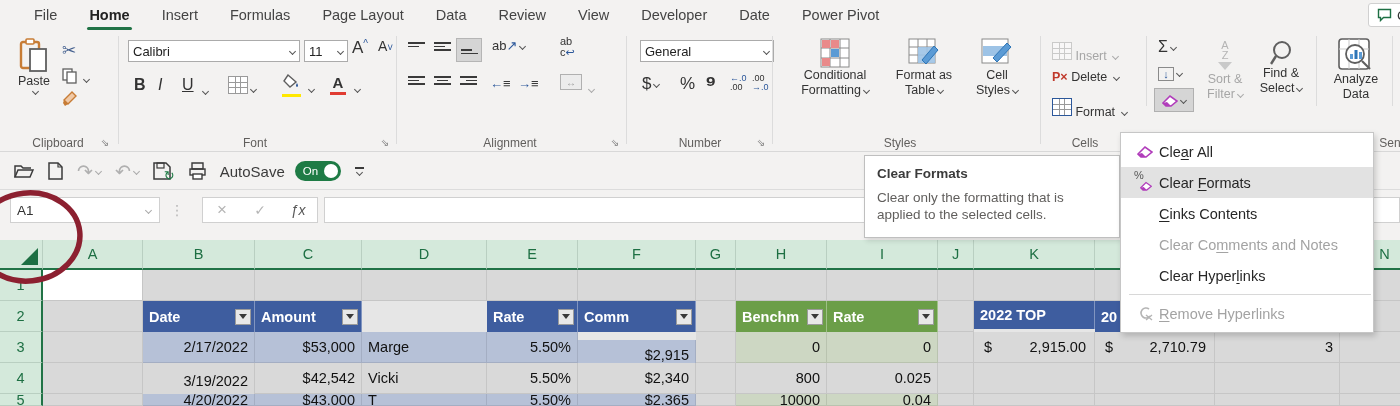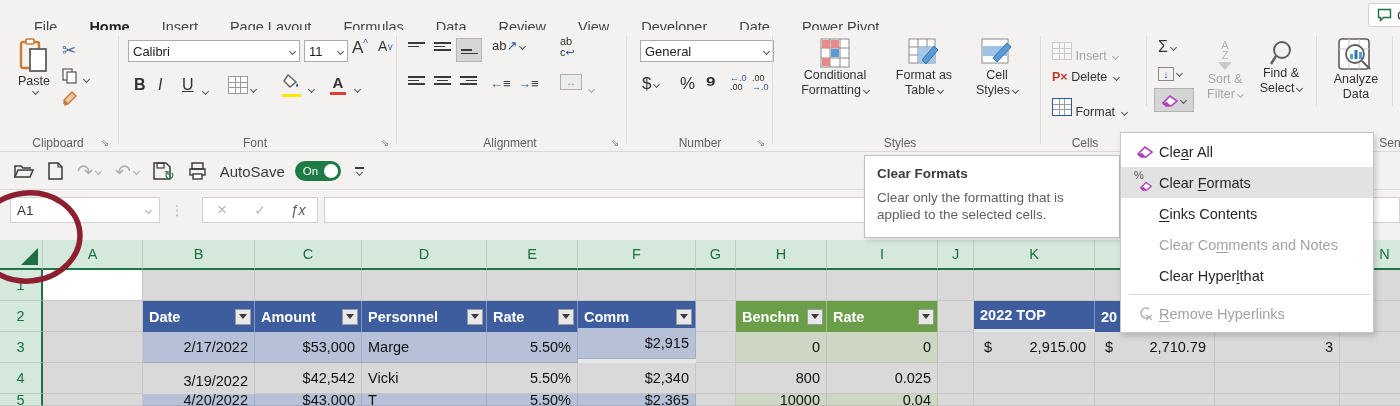--- a/index.html
+++ b/index.html
@@ -1,21 +1,21 @@
 <!DOCTYPE html>
 <html><head>
 <meta charset="utf-8">
 <style>
   * { margin:0; padding:0; box-sizing:border-box; }
   html,body { width:1400px; height:406px; overflow:hidden; }
   body { font-family:"Liberation Sans", sans-serif; background:#f3f2f1; position:relative; color:#444; }
   .abs { position:absolute; }
 
   
-  #tabbar { position:absolute; left:0; top:0; width:1183px; height:30px; background:#f3f2f1; display:flex; align-items:center;margin-top:12px; }
+  #tabbar { position:absolute; left:0; top:0; width:1183px; height:30px; background:#f3f2f1; display:flex; align-items:center; }
   .tab { font-size:14.5px; color:#444; padding:0 16px; height:30px; display:flex; align-items:center; position:relative; cursor:default; }
   .tab.active { font-weight:bold; color:#222; }
   .tab.active:after { content:""; position:absolute; left:14px; right:14px; bottom:0; height:3px; background:#217346; border-radius:2px; }
   #comment-btn { position:absolute; left:1368px; top:3px; height:24px; width:110px; border:1px solid #d0d0d0; border-radius:3px; background:#fff; display:flex; align-items:center; gap:5px; padding:0 8px; font-size:13.5px; color:#333; }
 
   
   #ribbon { position:absolute; left:0; top:30px; width:1400px; height:122px; background:#f3f2f1; border-bottom:1px solid #d8d8d8; }
   .vsep { position:absolute; top:6px; height:108px; width:1px; background:#dcdcdc; }
   .grplabel { position:absolute; top:106px; font-size:12px; color:#605e5c; text-align:center; }
   .launcher { position:absolute; top:106px; width:14px; height:14px; font-size:10px; color:#7a7a7a; text-align:center; line-height:14px; border-left:0; }
@@ -85,22 +85,22 @@
   
   #circle-svg { position:absolute; left:0; top:0; z-index:50; pointer-events:none; }
 </style>
 </head>
 <body>
 
 <div id="tabbar">
     <div class="tab" style="margin-left: 18px;">File</div>
     <div class="tab active">Home</div>
     <div class="tab">Insert</div>
+    <div class="tab">Formulas</div>
     <div class="tab">Page Layout</div>
-    <div class="tab">Formulas</div>
     <div class="tab">Data</div>
     <div class="tab">Review</div>
     <div class="tab">View</div>
     <div class="tab">Developer</div>
     <div class="tab">Date</div>
     <div class="tab">Power Pivot</div>
   </div>
 <div id="comment-btn">
   <svg width="15" height="14" viewBox="0 0 15 14">
       <path d="M1.5 1.5 h12 v8 h-7 l-3 3 v-3 h-2 z" fill="none" stroke="#1d6f43" stroke-width="1.4"></path>
@@ -419,26 +419,20 @@
       <span class="fbtn">
         <span class="ftri"></span>
       </span>
     </div>
     <div class="gcell bluehdr all" style="left: 255px; top: 61px; width: 107px; height: 31px; padding-right: 22px;">
       <span>Amount</span>
       <span class="fbtn">
         <span class="ftri"></span>
       </span>
     </div>
-    <div class="gcell bluehdr all" style="left: 362px; top: 61px; width: 125px; height: 31px; padding-right: 22px;">
-      <span>Personnel</span>
-      <span class="fbtn">
-        <span class="ftri"></span>
-      </span>
-    </div>
     <div class="gcell bluehdr all" style="left: 487px; top: 61px; width: 91px; height: 31px; padding-right: 22px;">
       <span>Rate</span>
       <span class="fbtn">
         <span class="ftri"></span>
       </span>
     </div>
     <div class="gcell bluehdr all" style="left: 578px; top: 61px; width: 118px; height: 31px; padding-right: 22px;">
       <span>Comm</span>
       <span class="fbtn">
         <span class="ftri"></span>
@@ -464,21 +458,21 @@
     <div class="gcell bluehdr all" style="left: 1095px; top: 61px; width: 120px; height: 31px;">
       <span>20</span>
     </div>
     <div class="gcell plain" style="left: 1215px; top: 61px; width: 125px; height: 31px;"></div>
     <div class="gcell plain" style="left: 1340px; top: 61px; width: 90px; height: 31px;"></div>
     <div class="gcell plain" style="left: 43px; top: 92px; width: 100px; height: 31px;"></div>
     <div class="gcell blueband alr" style="left: 143px; top: 92px; width: 112px; height: 31px;">2/17/2022</div>
     <div class="gcell blueband alr" style="left: 255px; top: 92px; width: 107px; height: 31px;">$53,000</div>
     <div class="gcell blueband all" style="left: 362px; top: 92px; width: 125px; height: 31px;">Marge</div>
     <div class="gcell blueband alr" style="left: 487px; top: 92px; width: 91px; height: 31px;">5.50%</div>
-    <div class="gcell blueband alr" style="left: 578px; top: 88px; width: 118px; height: 31px;">$2,915</div>
+    <div class="gcell blueband alr" style="left: 578px; top: 100px; width: 118px; height: 31px;">$2,915</div>
     <div class="gcell plain" style="left: 696px; top: 92px; width: 40px; height: 31px;"></div>
     <div class="gcell greenband alr" style="left: 736px; top: 92px; width: 91px; height: 31px;">0</div>
     <div class="gcell greenband alr" style="left: 827px; top: 92px; width: 111px; height: 31px;">0</div>
     <div class="gcell plain" style="left: 938px; top: 92px; width: 36px; height: 31px;"></div>
     <div class="gcell plain acct" style="left: 974px; top: 92px; width: 121px; height: 31px;">
       <span>$</span>
       <span>2,915.00</span>
     </div>
     <div class="gcell plain acct" style="left: 1095px; top: 92px; width: 120px; height: 31px;">
       <span>$</span>
@@ -546,21 +540,21 @@
     <div class="mitem">
       <span class="micon"></span>
       <span><span></span><span class="accel">C</span><span>inks Contents</span></span>
     </div>
     <div class="mitem dis2">
       <span class="micon"></span>
       <span><span>Clear Co</span><span class="accel">m</span><span>ments and Notes</span></span>
     </div>
     <div class="mitem">
       <span class="micon"></span>
-      <span><span>Clear Hyper</span><span class="accel">l</span><span>that</span></span>
+      <span><span>Clear Hyper</span><span class="accel">l</span><span>inks</span></span>
     </div>
     <div class="msep"></div>
     <div class="mitem dis2">
       <span class="micon">
         <svg width="17" height="15" viewBox="0 0 17 15">
           <path d="M12 3 a5 5 0 1 0 1 7" fill="none" stroke="#b5b5b5" stroke-width="1.6"></path>
           <path d="M9 9 l6 5 M15 9 l-6 5" stroke="#b5b5b5" stroke-width="1.4"></path>
         </svg>
       </span>
       <span><span></span><span class="accel">R</span><span>emove Hyperlinks</span></span>

